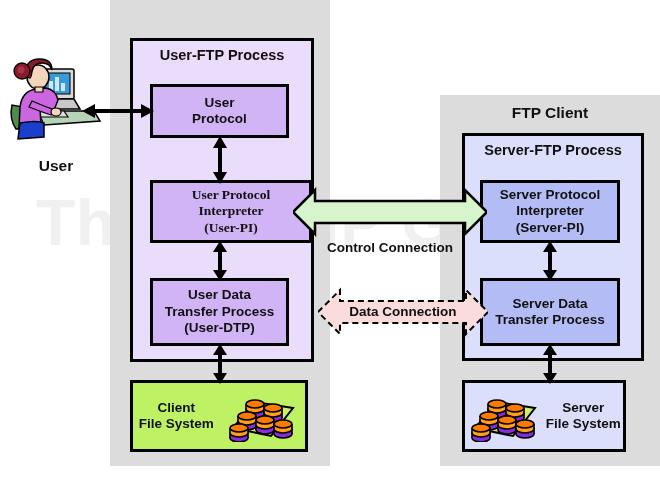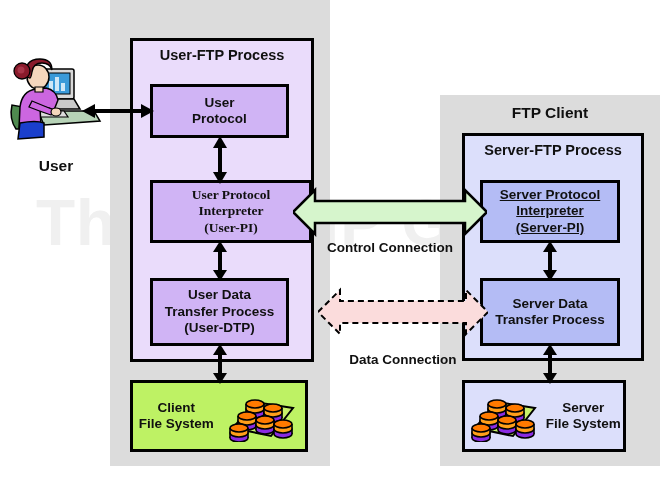--- a/index.html
+++ b/index.html
@@ -78,21 +78,21 @@
     z-index:3;
   }
   .node .lines{padding:0 2px;}
   .node.purple{background:#d0b4f5;}
   .node.blue{background:#b4bcf5;}
 
   #user-interface{left:150px;top:84px;width:139px;height:54px;}
   #user-pi{left:150px;top:180px;width:162px;height:63px;font-family:Liberation Serif, serif;}
   #user-dtp{left:150px;top:278px;width:139px;height:68px;}
 
-  #server-pi{left:480px;top:180px;width:140px;height:63px;text-decoration:underline;}
+  #server-pi{left:480px;top:180px;width:140px;height:63px;}
   #server-dtp{left:480px;top:278px;width:140px;height:68px;}
 
   
   .fsbox{
     position:absolute;
     border:3px solid #000;
     display:flex;
     align-items:center;
     justify-content:space-around;
     z-index:3;
@@ -383,21 +383,21 @@
   </svg>
 
   <svg class="conn" style="left:293px;top:187px;" width="194" height="50">
     <polygon points="0,25 22,3 22,14 172,14 172,3 194,25 172,47 172,36 22,36 22,47" fill="#d6f5cc" stroke="#000" stroke-width="2.5" stroke-linejoin="miter"></polygon>
   </svg>
   <div class="conn-label" style="left:293px;top:204px;width:194px;text-align:center;margin-top:36px;">Control Connection</div>
 
   <svg class="conn" style="left:318px;top:287px;" width="170" height="50">
     <polygon points="0,25 22,3 22,14 148,14 148,3 170,25 148,47 148,36 22,36 22,47" fill="#fbdcdc" stroke="#000" stroke-width="2" stroke-dasharray="6,4" stroke-linejoin="miter"></polygon>
   </svg>
-  <div class="conn-label" style="left:318px;top:304px;width:170px;text-align:center;margin-top:48px;">Data Connection</div>
+  <div class="conn-label" style="left:318px;top:304px;width:170px;text-align:center;">Data Connection</div>
 
   <svg id="user-figure" viewBox="0 0 96 90">
 
     <path d="M4 50 q-3 14 4 24 l10 0 q-6 -11 -3 -22 z" fill="#4f8a4f" stroke="#000" stroke-width="1.5"></path>
 
     <path d="M30 56 L86 56 L92 66 L36 70 Z" fill="#b7d3b7" stroke="#000" stroke-width="1.5"></path>
 
     <rect x="32" y="14" width="34" height="30" rx="2" fill="#d9d9d9" stroke="#000" stroke-width="1.5"></rect>
     <rect x="36" y="18" width="26" height="21" fill="#3a9ad9" stroke="#000" stroke-width="1"></rect>
     <rect x="41" y="26" width="4" height="10" fill="#cfe7f7"></rect>

